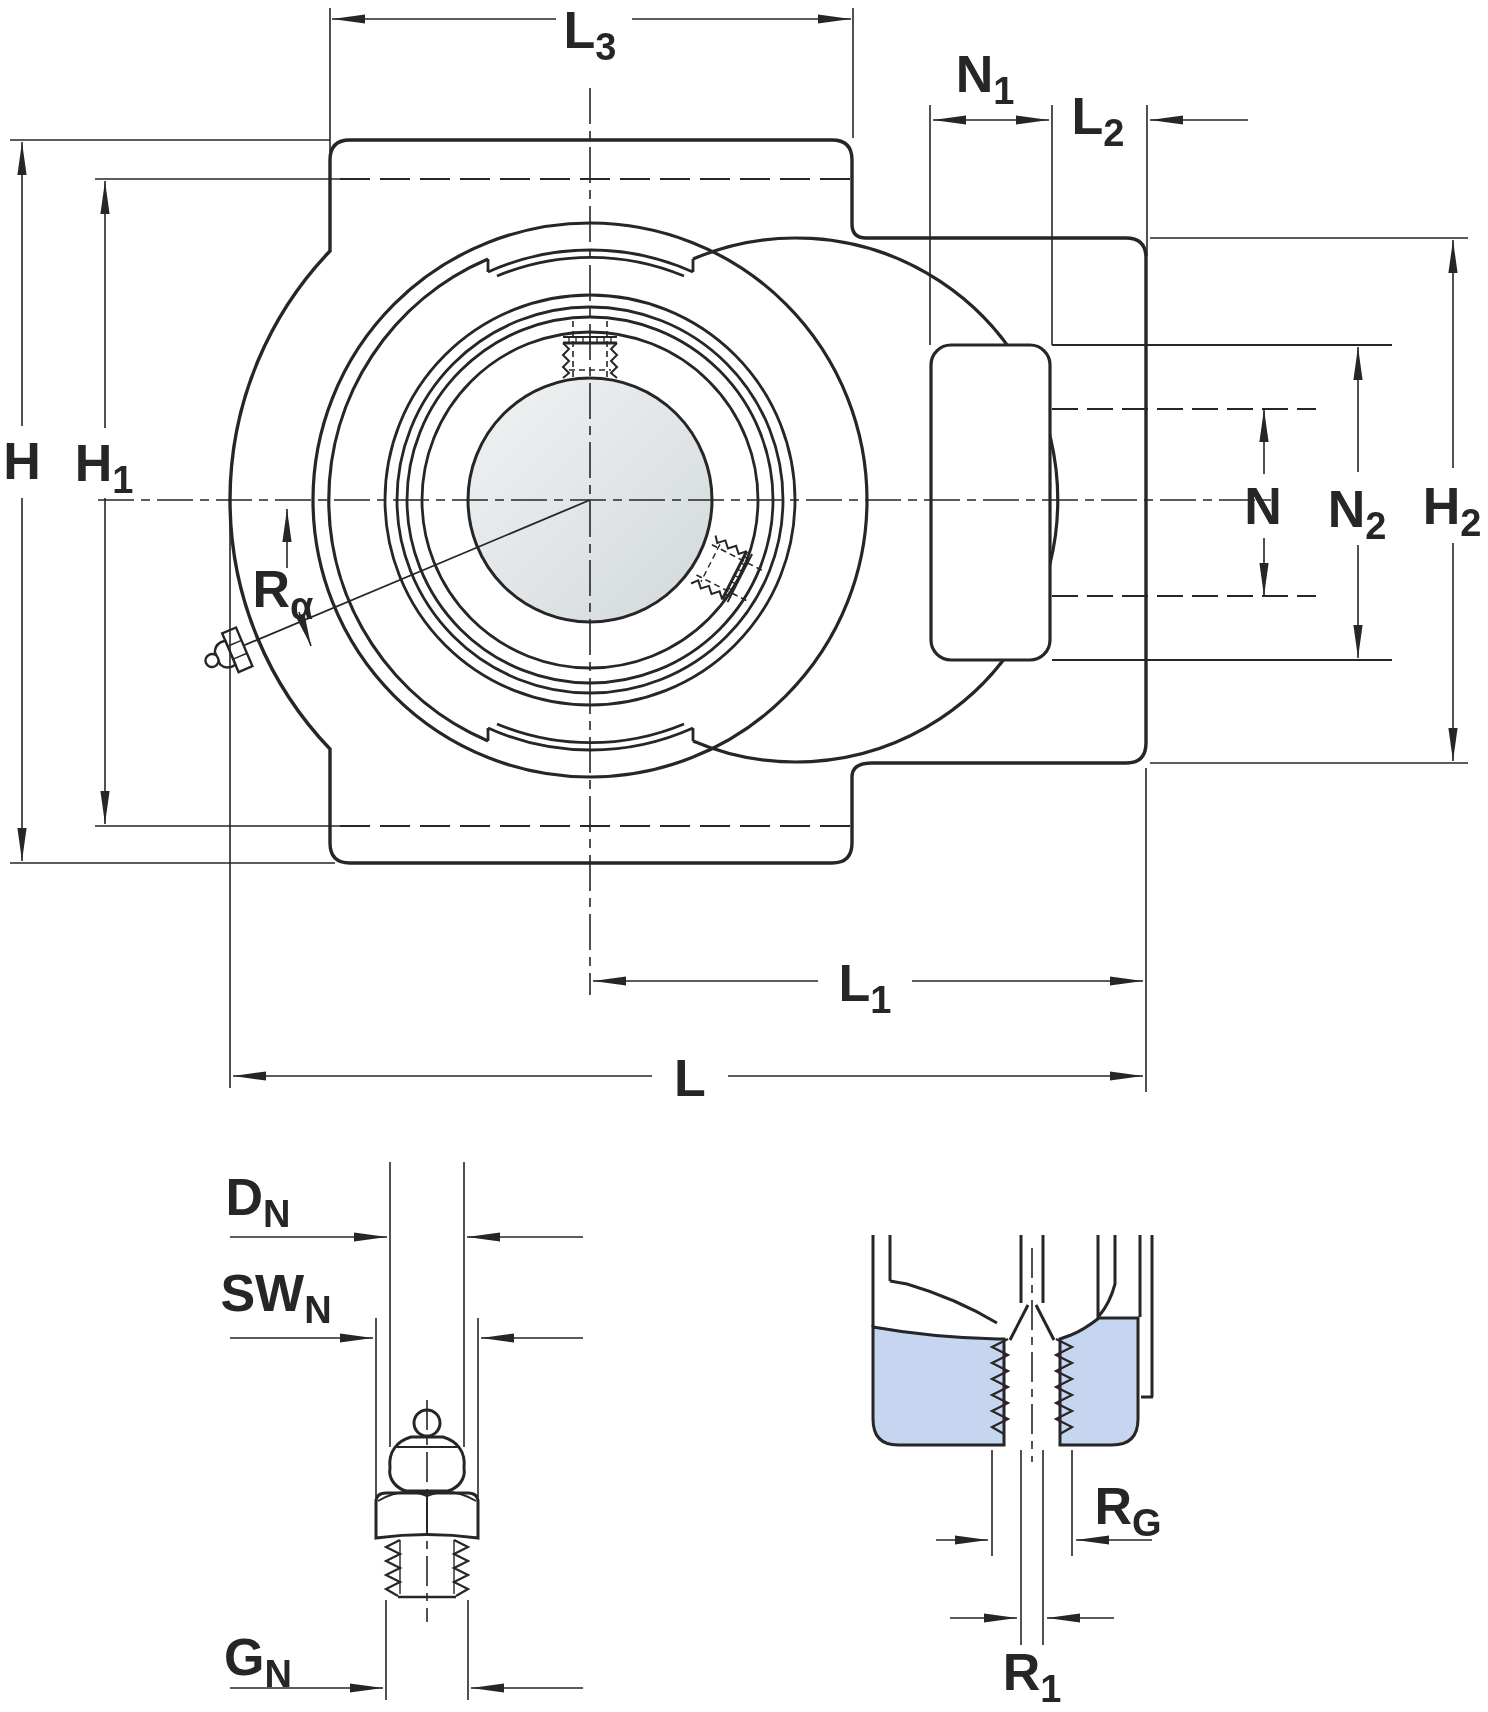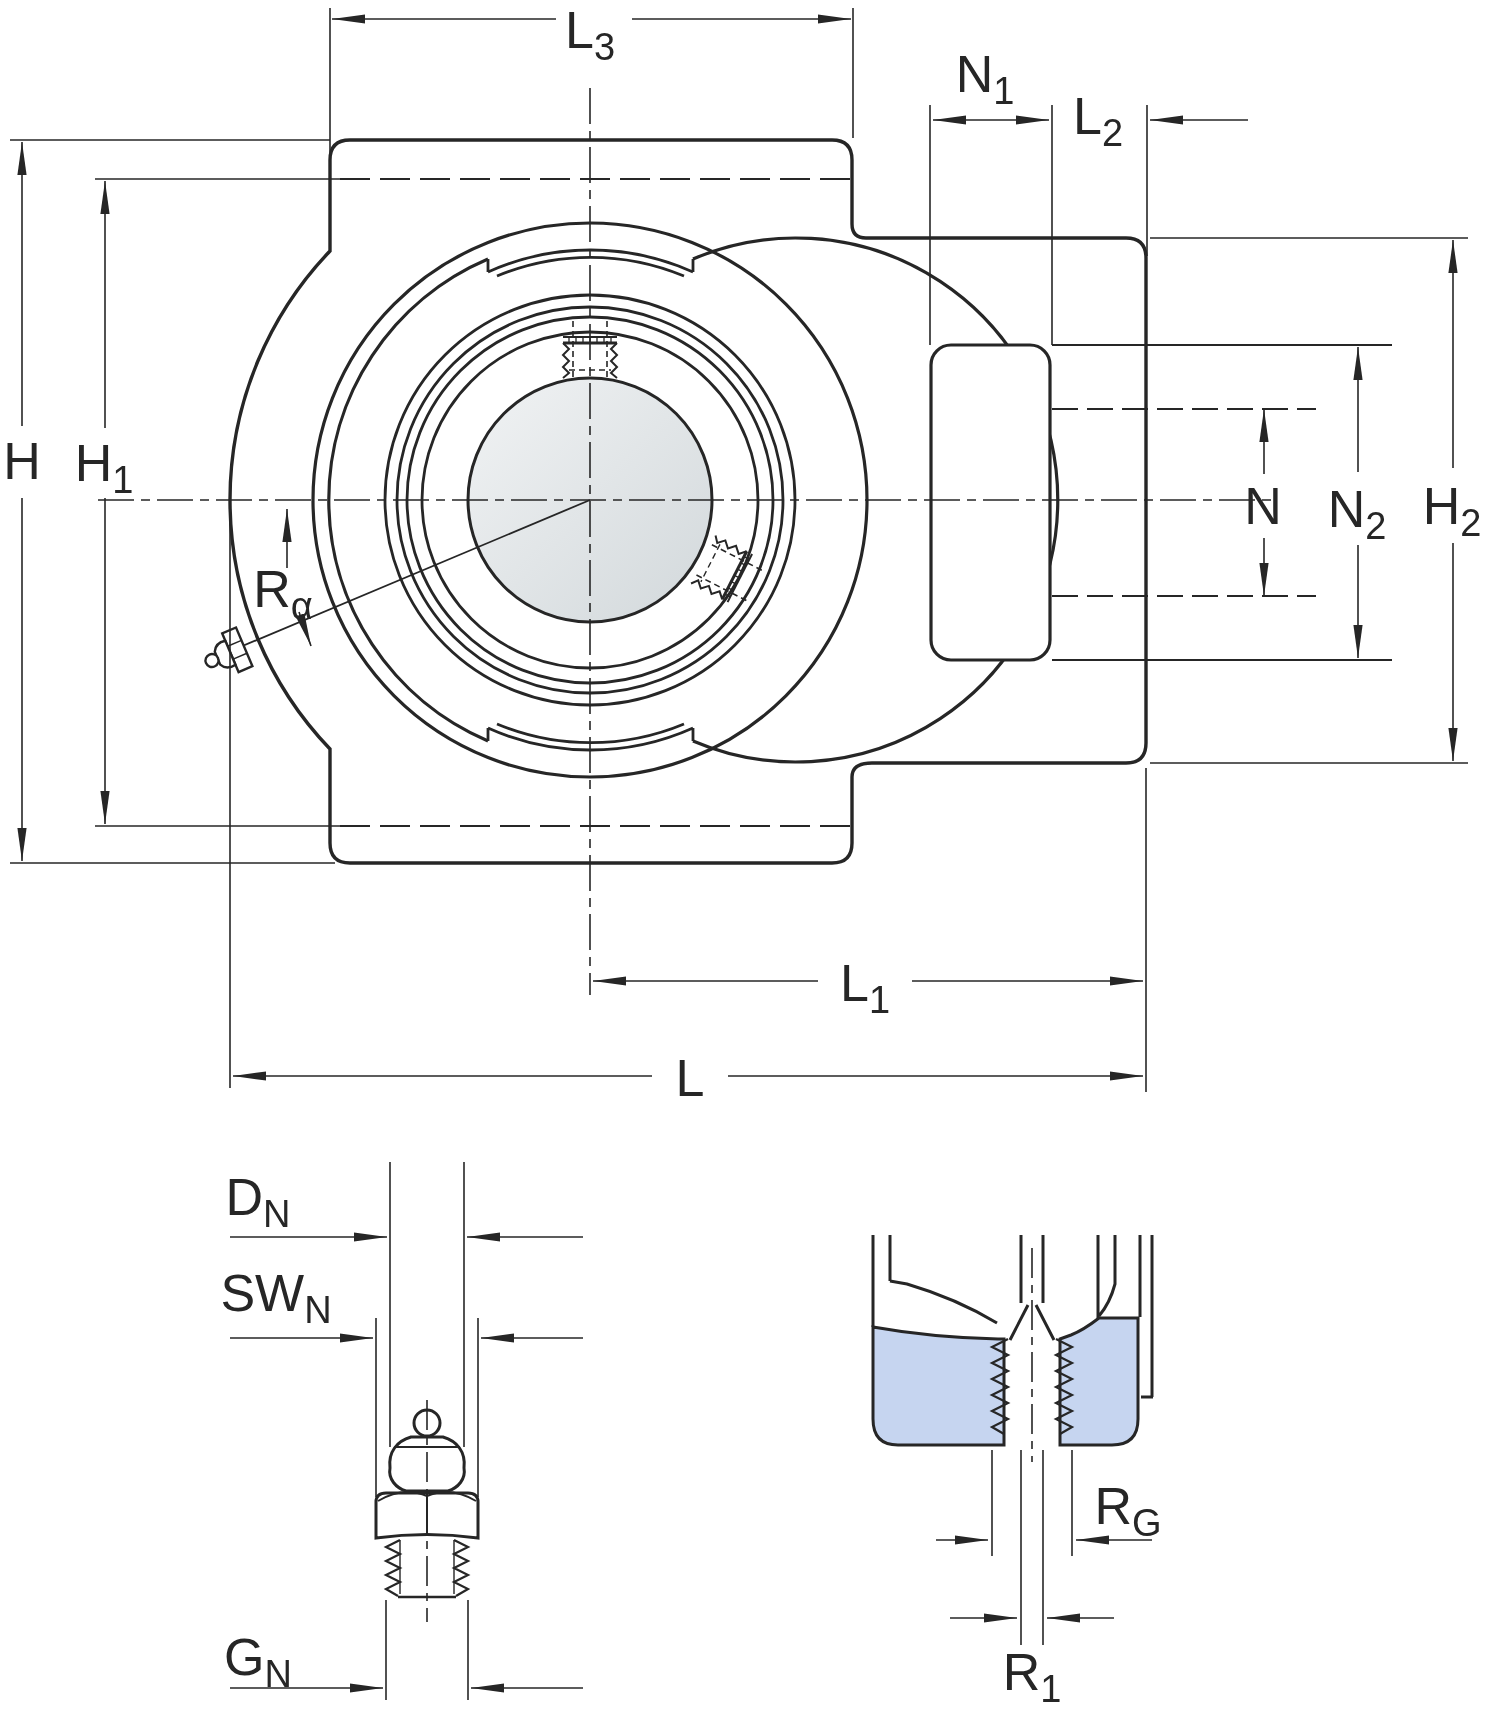--- a/index.html
+++ b/index.html
@@ -1,16 +1,16 @@
 <!DOCTYPE html>
 <html><head>
 <meta charset="utf-8">
 <style>
   html,body{margin:0;padding:0;background:#ffffff;}
-  .stage{width:1488px;height:1712px;position:relative;background:#fff;}
+  .stage{width:1488px;height:1712px;position:relative;background:#fff;font-weight:bold;}
   svg{display:block;}
   text{font-family:"Liberation Sans","DejaVu Sans",sans-serif;fill:#262626;}
   .lbl{font-size:52px;}
   .sub{font-size:38px;}
 </style>
 </head>
 <body>
 
 <div class="stage">
 <svg width="1488" height="1712" viewBox="0 0 1488 1712">

